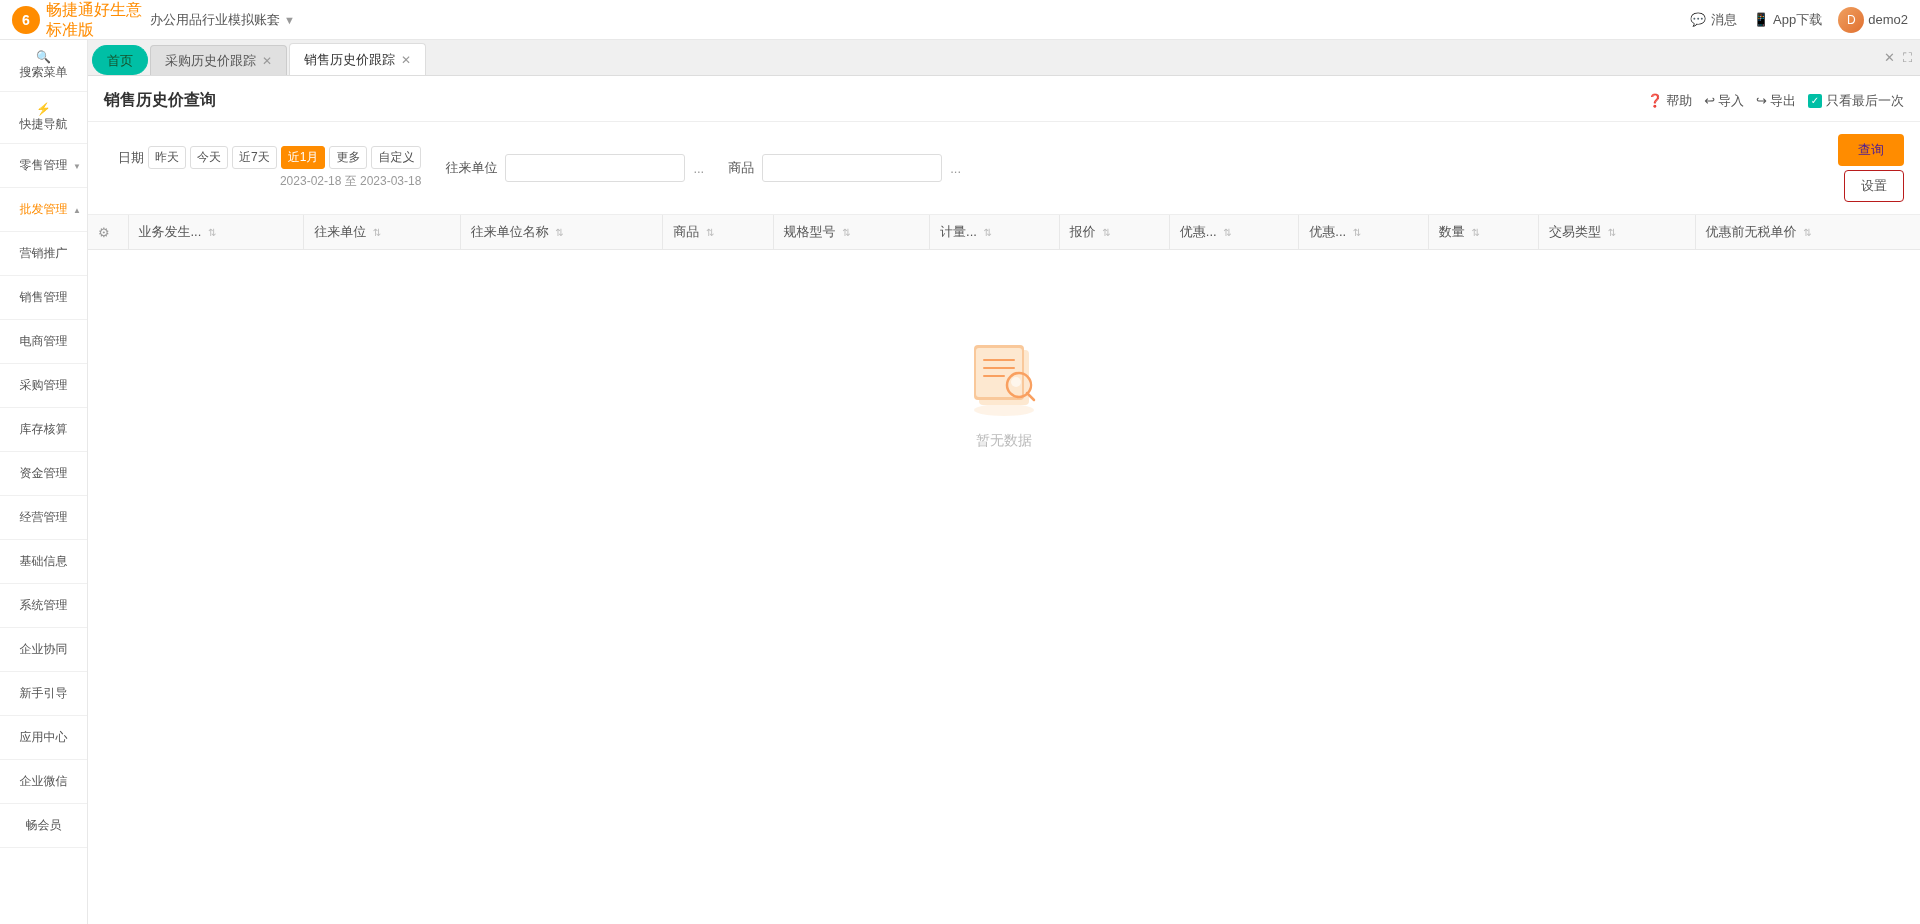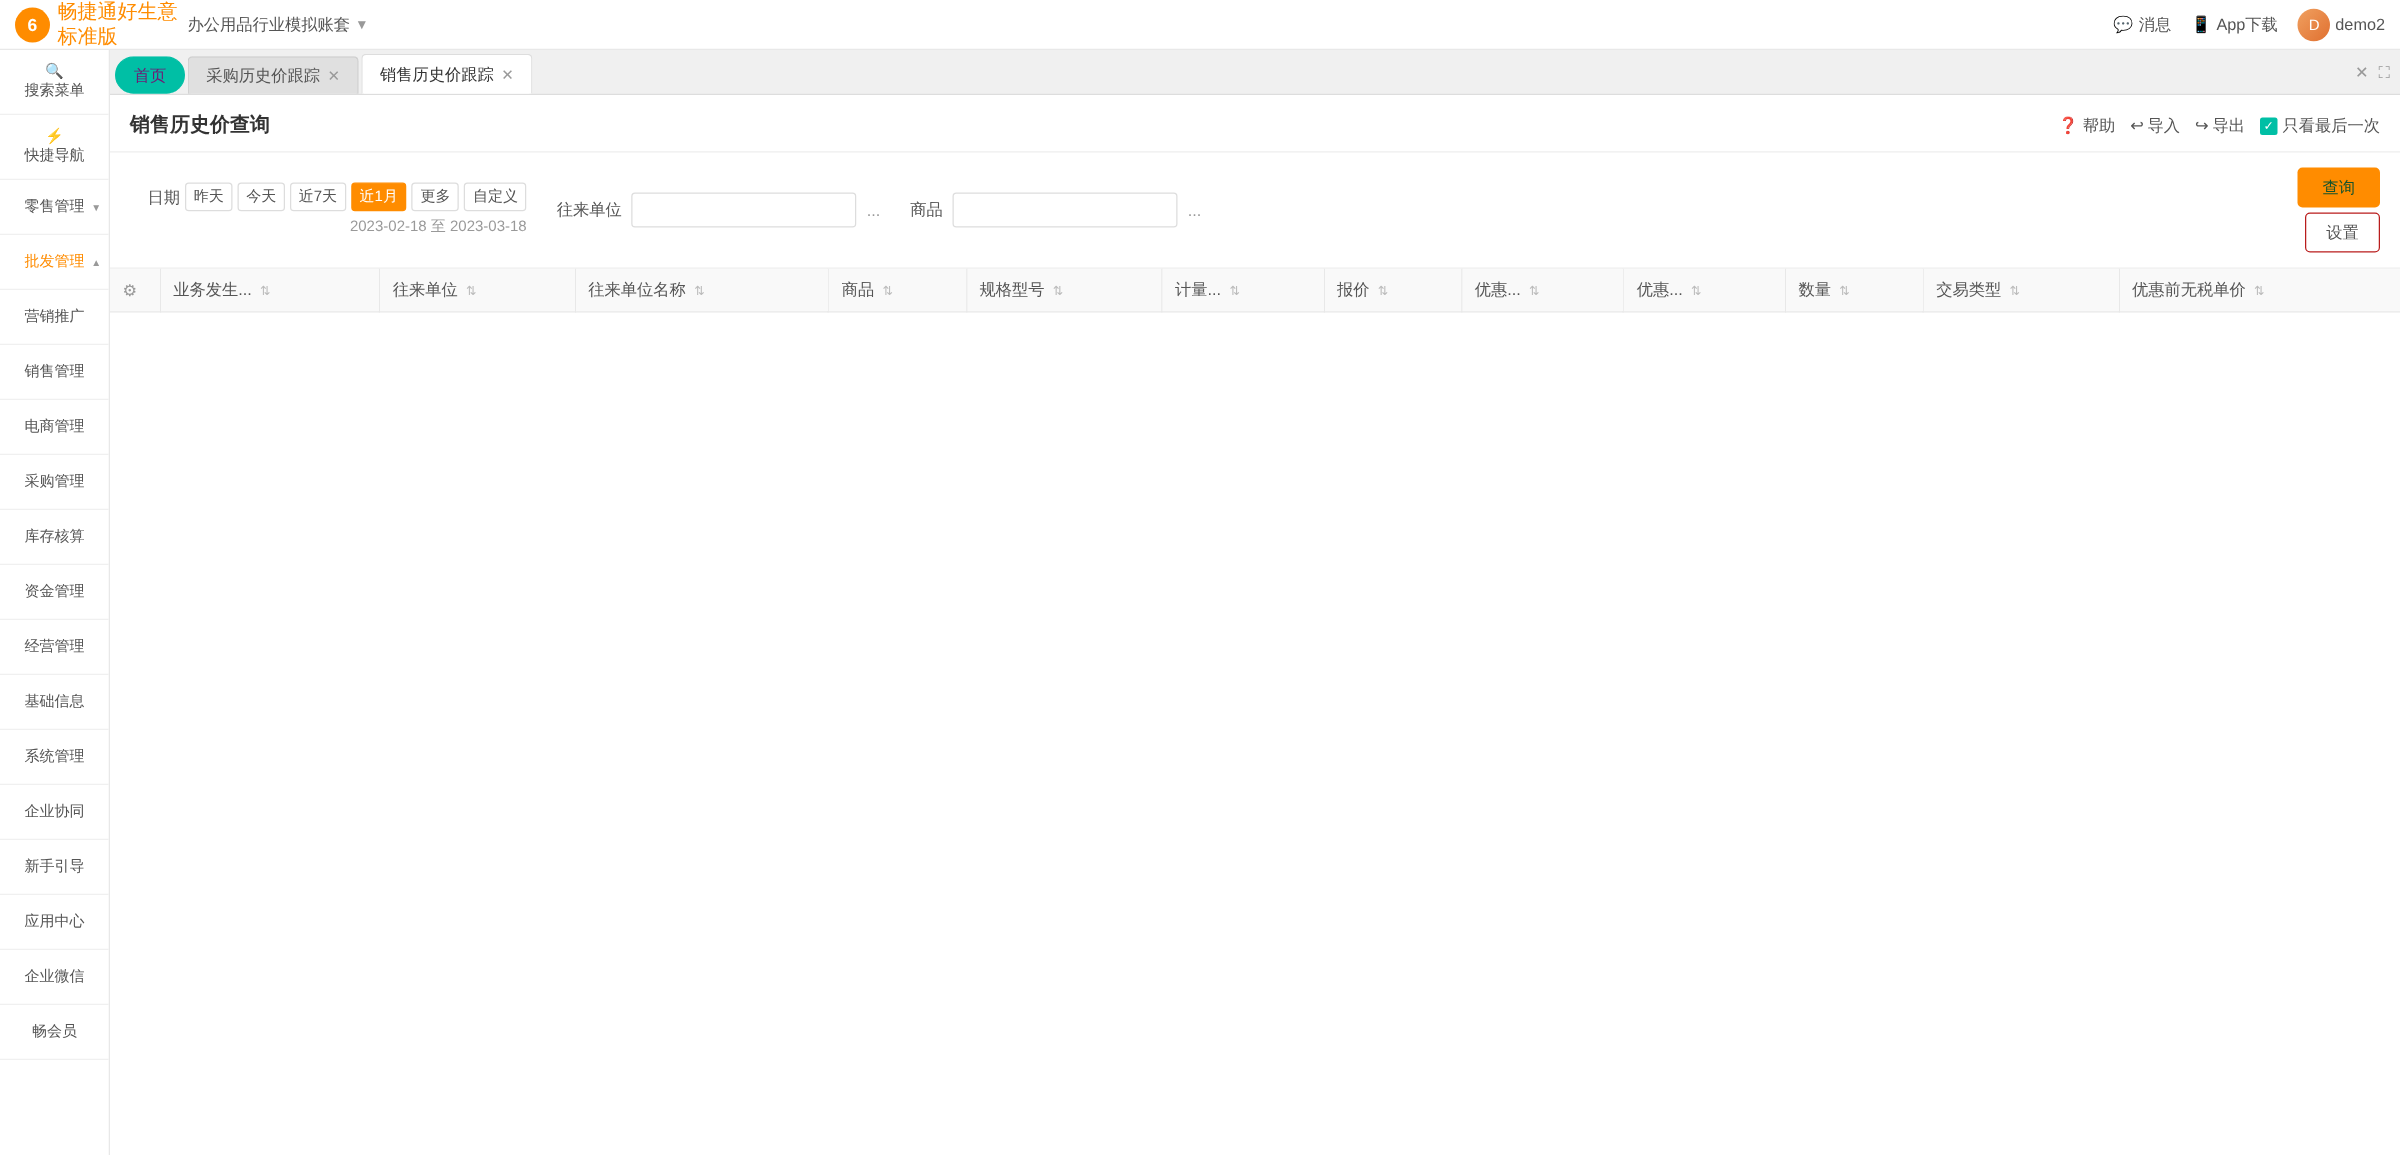--- a/index.html
+++ b/index.html
@@ -163,21 +163,21 @@
       margin-right: 2px;
     }
     .tab.active {
       background: #fff;
       color: #333;
       border-color: #ddd;
       height: 32px;
     }
     .tab.home {
       background: #00bfa5;
-      color: #701a75;
+      color: #14532d;
       border-color: #00bfa5;
       border-radius: 15px;
     }
     .tab-close {
       font-size: 12px;
       color: #999;
       line-height: 1;
     }
     .tab-bar-actions {
       position: absolute;
@@ -298,21 +298,21 @@
       outline: none;
     }
     .filter-dots {
       color: #999;
       font-size: 13px;
     }
     .query-btn {
       height: 32px;
       padding: 0 20px;
       background: #ff8c00;
-      color: #14532d;
+      color: #4c1d95;
       border: none;
       border-radius: 4px;
       font-size: 13px;
       cursor: pointer;
     }
     .settings-btn {
       height: 32px;
       padding: 0 16px;
       background: #fff;
       color: #555;
@@ -615,17 +615,34 @@
               <th>
                 <span>优惠前无税单价</span>
                 <span class="sort-icon">⇅</span>
               </th>
             </tr>
           </thead>
           <tbody>
           </tbody>
         </table>
 
+        <div class="empty-state">
+          <svg class="empty-icon" viewBox="0 0 100 90">
+
+            <ellipse cx="50" cy="80" rx="30" ry="6" fill="#fde8d0" opacity="0.5"></ellipse>
+            <rect x="25" y="20" width="50" height="55" rx="4" fill="#fde8d0"></rect>
+            <rect x="20" y="15" width="50" height="55" rx="4" fill="#f9c89a"></rect>
+            <rect x="22" y="18" width="46" height="49" rx="3" fill="#fde8d0"></rect>
+            <line x1="30" y1="30" x2="60" y2="30" stroke="#f9a060" stroke-width="2" stroke-linecap="round"></line>
+            <line x1="30" y1="38" x2="60" y2="38" stroke="#f9a060" stroke-width="2" stroke-linecap="round"></line>
+            <line x1="30" y1="46" x2="50" y2="46" stroke="#f9a060" stroke-width="2" stroke-linecap="round"></line>
+
+            <circle cx="65" cy="55" r="12" fill="none" stroke="#f9a060" stroke-width="2.5"></circle>
+            <line x1="73" y1="63" x2="80" y2="70" stroke="#f9a060" stroke-width="2.5" stroke-linecap="round"></line>
+            <circle cx="62" cy="52" r="5" fill="#fff" opacity="0.6"></circle>
+          </svg>
+          <span>暂无数据</span>
+        </div>
       </div>
 
     </div>
   </div>
 </div>
 
 </body></html>

